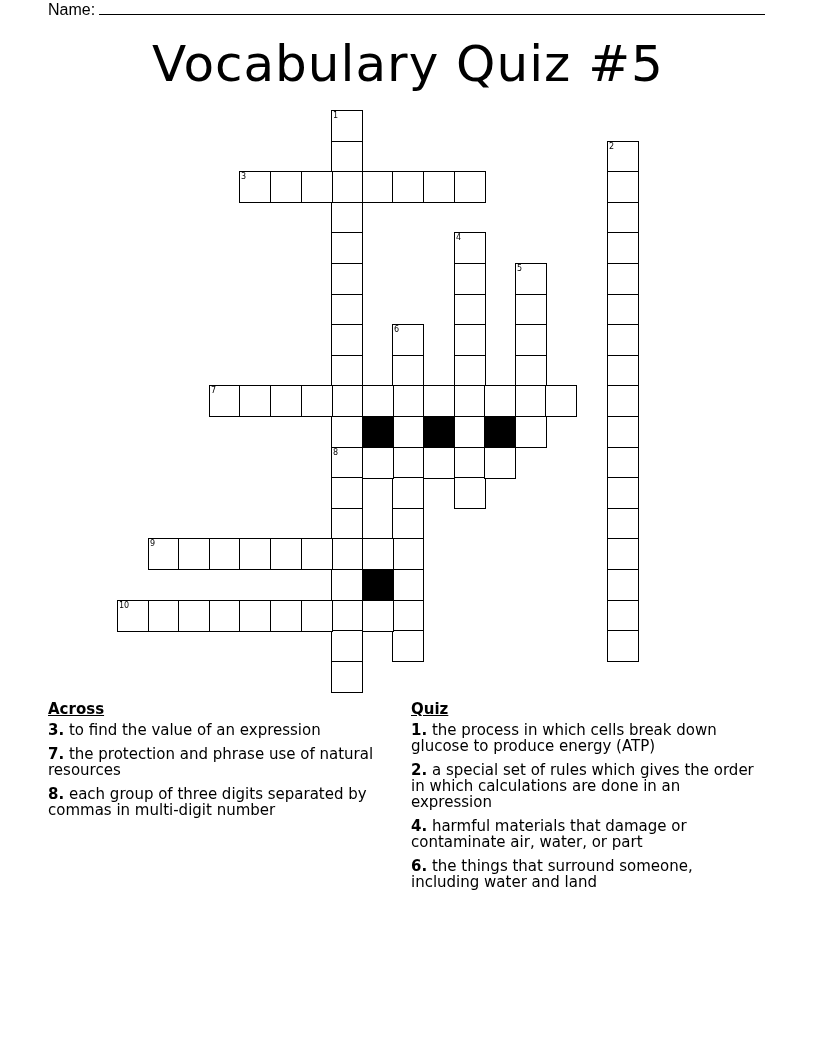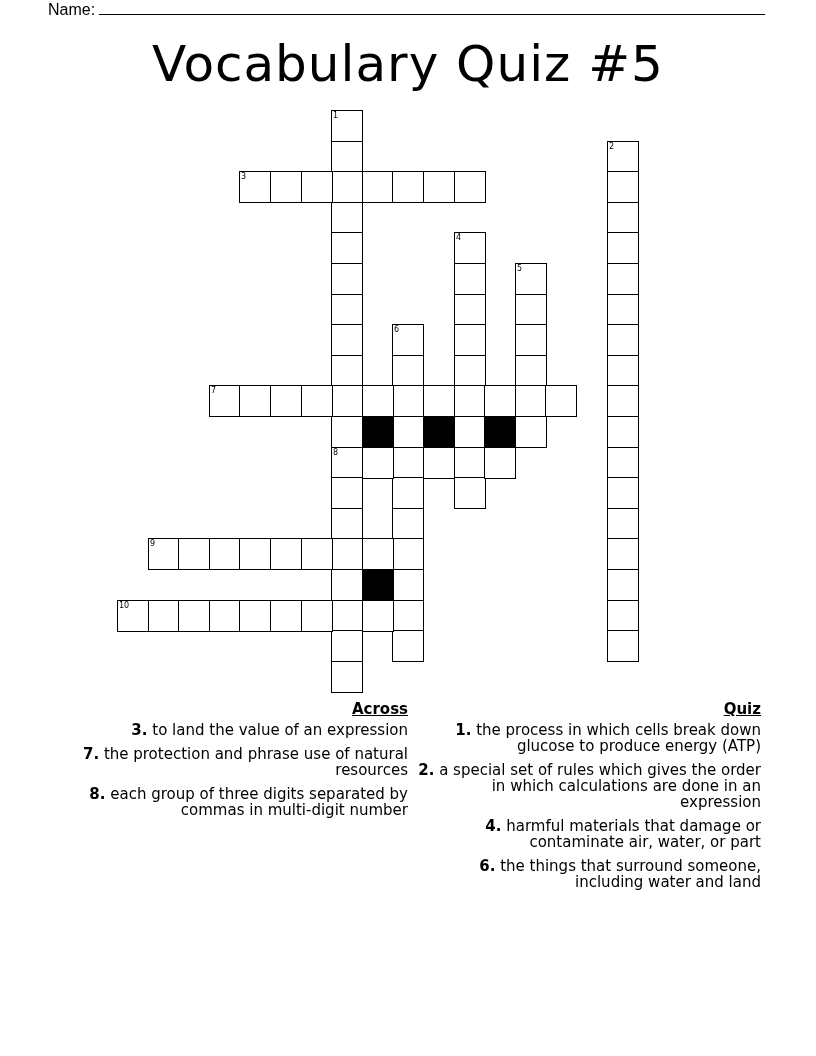--- a/index.html
+++ b/index.html
@@ -4,21 +4,21 @@
 <style>
   html, body { margin: 0; padding: 0; background: #ffffff; }
   body { width: 816px; height: 1056px; position: relative; overflow: hidden; font-family: "DejaVu Sans", sans-serif; color: #000; }
   .name-line { position: absolute; left: 48px; top: 0px; font-family: "Liberation Sans", sans-serif; font-size: 16px; line-height: 18px; white-space: nowrap; }
   .name-line .underline { display: inline-block; width: 666px; border-bottom: 1px solid #000; height: 14px; vertical-align: baseline; margin-left: 4px; }
   .title { position: absolute; left: 0; width: 816px; top: 28px; text-align: center; font-family: "DejaVu Sans", sans-serif; font-size: 50px; line-height: 72px; letter-spacing: 1px; font-weight: normal; }
   .grid { position: absolute; left: 0; top: 0; width: 816px; height: 700px; }
   .cell { position: absolute; box-sizing: border-box; border: 1.5px solid #000; background: #fff; width: 32px; height: 32px; }
   .cell.black { background: #000; }
   .cell .num { position: absolute; left: 1px; top: 0px; font-size: 8px; line-height: 10px; font-family: "DejaVu Sans", sans-serif; color: #000; }
-  .clues { position: absolute; top: 700px; font-family: "DejaVu Sans", sans-serif; font-size: 15px; line-height: 16px; text-align: right; }
+  .clues { position: absolute; top: 700px; font-family: "DejaVu Sans", sans-serif; font-size: 15px; line-height: 16px; }
   .clues.across { left: 48px; width: 360px; }
   .clues.down { left: 411px; width: 350px; }
   .clues h3 { margin: 0 0 4px 0; font-size: 15px; font-weight: bold; text-decoration: underline; line-height: 18px; }
   .clue { margin: 0 0 8px 0; }
   .clue b { font-weight: bold; }
 </style>
 </head>
 <body>
 
 <div class="name-line">
@@ -144,21 +144,21 @@
     <div class="cell" style="left: 301px; top: 600px;"></div>
     <div class="cell" style="left: 362px; top: 600px;"></div>
     <div class="cell black" style="left: 362px; top: 416px;"></div>
     <div class="cell black" style="left: 423px; top: 416px;"></div>
     <div class="cell black" style="left: 484px; top: 416px;"></div>
     <div class="cell black" style="left: 362px; top: 569px;"></div>
   </div>
 
 <div class="clues across">
   <h3>Across</h3>
-  <div class="clue"><b>3</b><b>.</b> <span>to land the value of an expression</span></div>
+  <div class="clue"><b>3</b><b>.</b> <span>to find the value of an expression</span></div>
   <div class="clue"><b>7</b><b>.</b> <span>the protection and phrase use of natural resources</span></div>
   <div class="clue"><b>8</b><b>.</b> <span>each group of three digits separated by commas in multi-digit number</span></div>
 </div>
 
 <div class="clues down">
   <h3>Quiz</h3>
   <div class="clue"><b>1</b><b>.</b> <span>the process in which cells break down glucose to produce energy (ATP)</span></div>
   <div class="clue"><b>2</b><b>.</b> <span>a special set of rules which gives the order in which calculations are done in an expression</span></div>
   <div class="clue"><b>4</b><b>.</b> <span>harmful materials that damage or contaminate air, water, or part</span></div>
   <div class="clue"><b>6</b><b>.</b> <span>the things that surround someone, including water and land</span></div>

